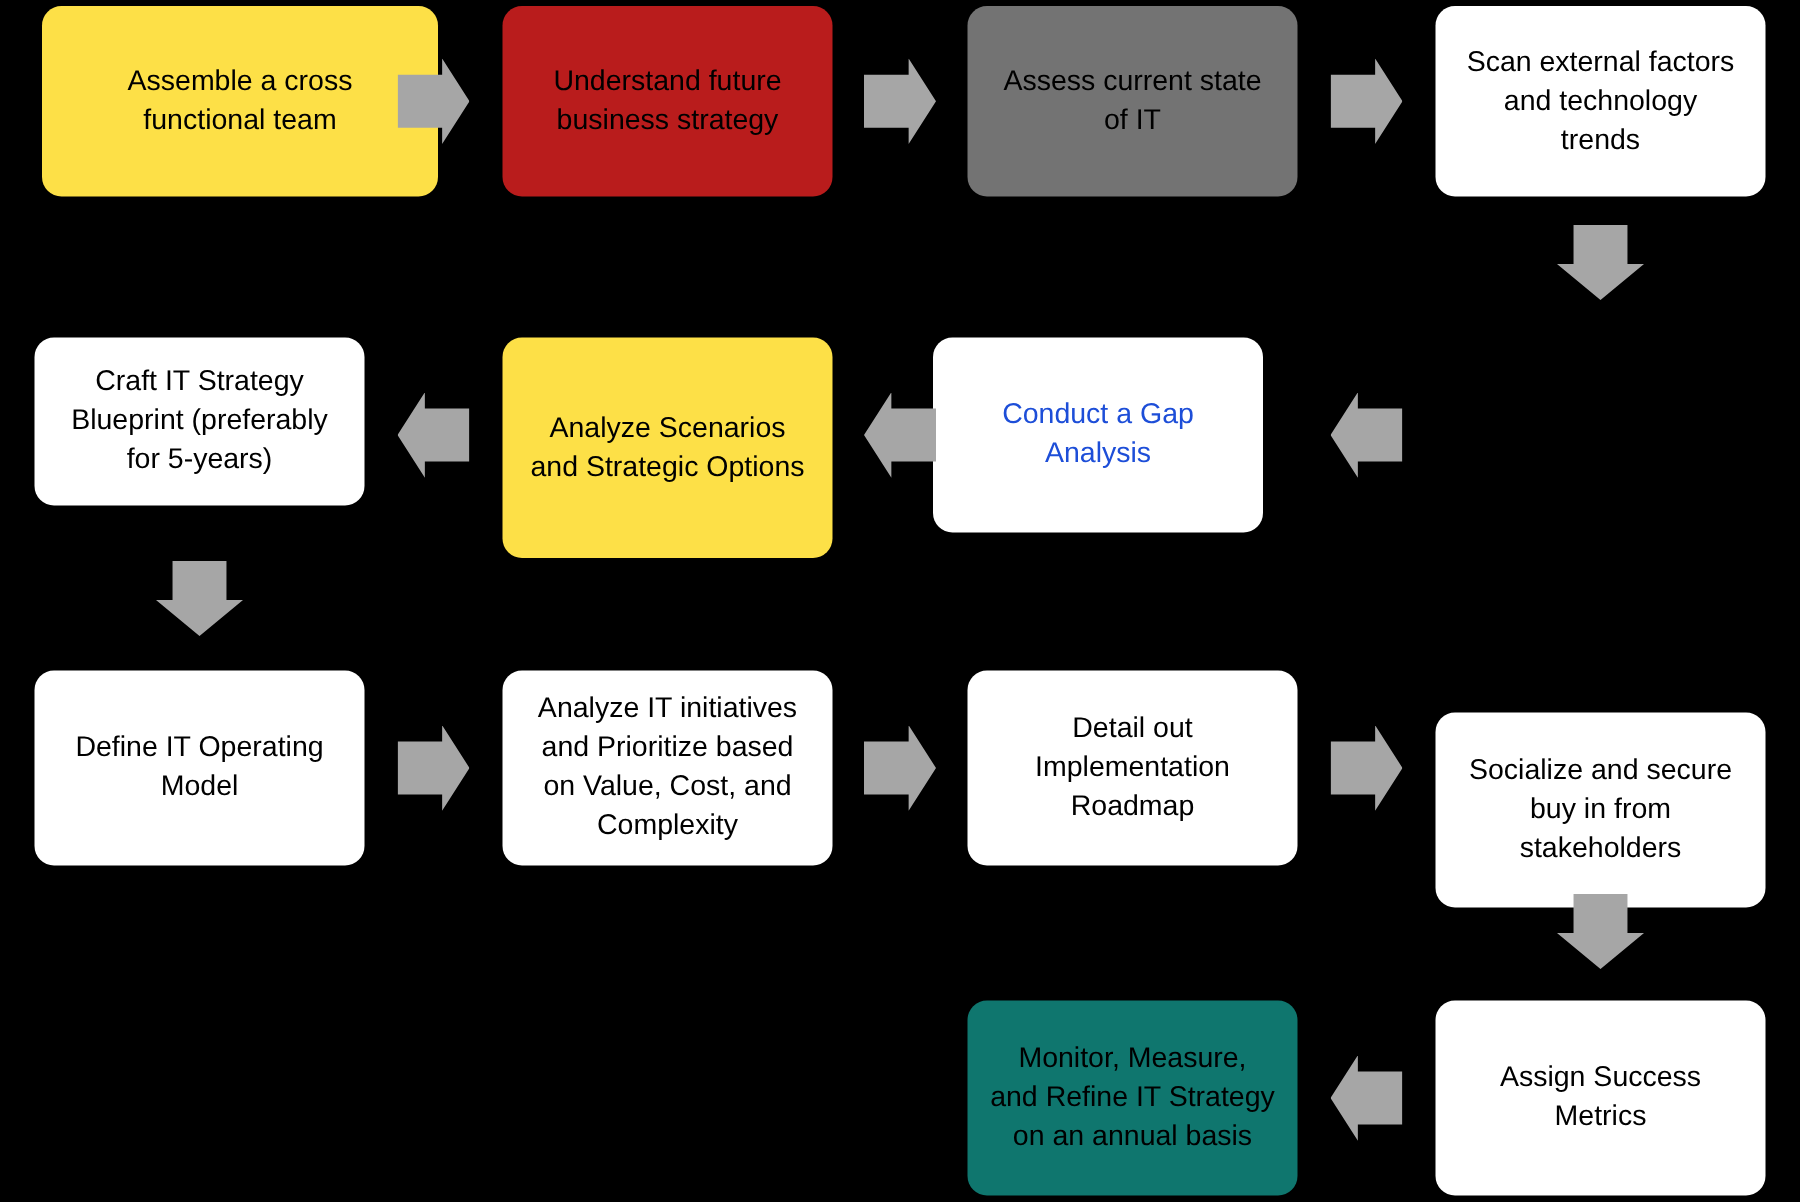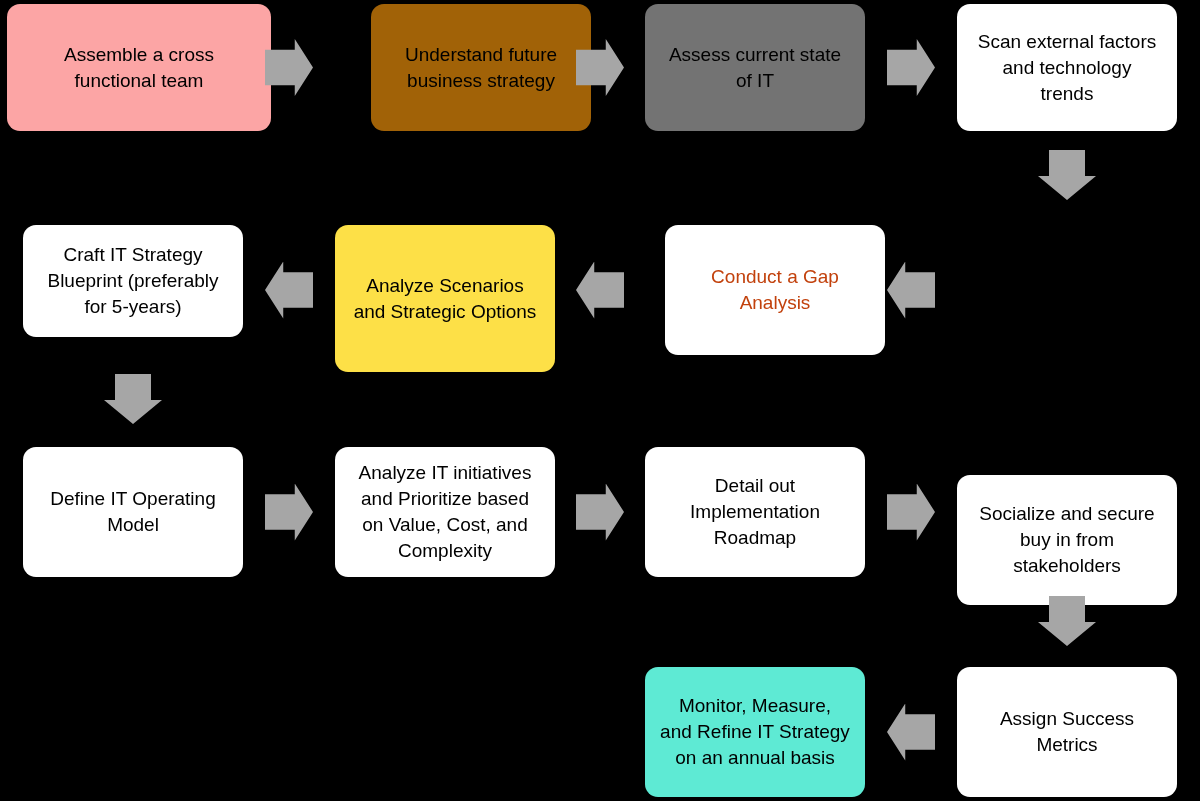--- a/index.html
+++ b/index.html
@@ -40,51 +40,51 @@
     clip-path: polygon(100% 19%, 38% 19%, 38% 0%, 0% 50%, 38% 100%, 38% 81%, 100% 81%);
   }
   .arrow.down {
     clip-path: polygon(19% 0%, 81% 0%, 81% 52%, 100% 52%, 50% 100%, 0% 52%, 19% 52%);
   }
 </style>
 </head>
 <body style="background: rgb(0, 0, 0);">
 
 <div class="canvas" id="canvas" style="background: rgb(0, 0, 0);">
-    <div class="step" style="left: 7px; top: 4px; width: 264px; height: 127px; background: #fca5a5; color: rgb(0, 0, 0);">Assemble a cross
+    <div class="step" style="left: 28px; top: 4px; width: 264px; height: 127px; background: #fde047; color: rgb(0, 0, 0);">Assemble a cross
 functional team</div>
-    <div class="step" style="left: 335px; top: 4px; width: 220px; height: 127px; background: #a16207; color: rgb(0, 0, 0); margin-left: 36px;">Understand future
+    <div class="step" style="left: 335px; top: 4px; width: 220px; height: 127px; background: #b91c1c; color: rgb(0, 0, 0);">Understand future
 business strategy</div>
     <div class="step" style="left: 645px; top: 4px; width: 220px; height: 127px; background: #737373; color: rgb(0, 0, 0);">Assess current state
 of IT</div>
     <div class="step" style="left: 957px; top: 4px; width: 220px; height: 127px; background: rgb(255, 255, 255); color: rgb(0, 0, 0); text-align: center;">Scan external factors
 and technology
 trends</div>
-    <div class="step" style="left: 665px; top: 225px; width: 220px; height: 130px; background: rgb(255, 255, 255); color: #c2410c;">Conduct a Gap
+    <div class="step" style="left: 622px; top: 225px; width: 220px; height: 130px; background: rgb(255, 255, 255); color: #1d4ed8;">Conduct a Gap
 Analysis</div>
     <div class="step" style="left: 335px; top: 225px; width: 220px; height: 147px; background: #fde047; color: rgb(0, 0, 0);">Analyze Scenarios
 and Strategic Options</div>
     <div class="step" style="left: 23px; top: 225px; width: 220px; height: 112px; background: rgb(255, 255, 255); color: rgb(0, 0, 0);">Craft IT Strategy
 Blueprint (preferably
 for 5-years)</div>
     <div class="step" style="left: 23px; top: 447px; width: 220px; height: 130px; background: rgb(255, 255, 255); color: rgb(0, 0, 0);">Define IT Operating
 Model</div>
     <div class="step" style="left: 335px; top: 447px; width: 220px; height: 130px; background: rgb(255, 255, 255); color: rgb(0, 0, 0);">Analyze IT initiatives
 and Prioritize based
 on Value, Cost, and
 Complexity</div>
     <div class="step" style="left: 645px; top: 447px; width: 220px; height: 130px; background: rgb(255, 255, 255); color: rgb(0, 0, 0);">Detail out
 Implementation
 Roadmap</div>
     <div class="step" style="left: 957px; top: 447px; width: 220px; height: 130px; background: rgb(255, 255, 255); color: rgb(0, 0, 0); margin-top: 28px;">Socialize and secure
 buy in from
 stakeholders</div>
     <div class="step" style="left: 957px; top: 667px; width: 220px; height: 130px; background: rgb(255, 255, 255); color: rgb(0, 0, 0);">Assign Success
 Metrics</div>
-    <div class="step" style="left: 645px; top: 667px; width: 220px; height: 130px; background: #5eead4; color: rgb(0, 0, 0);">Monitor, Measure,
+    <div class="step" style="left: 645px; top: 667px; width: 220px; height: 130px; background: #0f766e; color: rgb(0, 0, 0);">Monitor, Measure,
 and Refine IT Strategy
 on an annual basis</div>
     <div class="arrow right" style="background: rgb(166, 166, 166); left: 265px; top: 39px; width: 48px; height: 57px;"></div>
     <div class="arrow right" style="background: rgb(166, 166, 166); left: 576px; top: 39px; width: 48px; height: 57px;"></div>
     <div class="arrow right" style="background: rgb(166, 166, 166); left: 887px; top: 39px; width: 48px; height: 57px;"></div>
     <div class="arrow down" style="background: rgb(166, 166, 166); left: 1038px; top: 150px; width: 58px; height: 50px;"></div>
     <div class="arrow left" style="background: rgb(166, 166, 166); left: 887px; top: 261.5px; width: 48px; height: 57px;"></div>
     <div class="arrow left" style="background: rgb(166, 166, 166); left: 576px; top: 261.5px; width: 48px; height: 57px;"></div>
     <div class="arrow left" style="background: rgb(166, 166, 166); left: 265px; top: 261.5px; width: 48px; height: 57px;"></div>
     <div class="arrow down" style="background: rgb(166, 166, 166); left: 104px; top: 374px; width: 58px; height: 50px;"></div>

